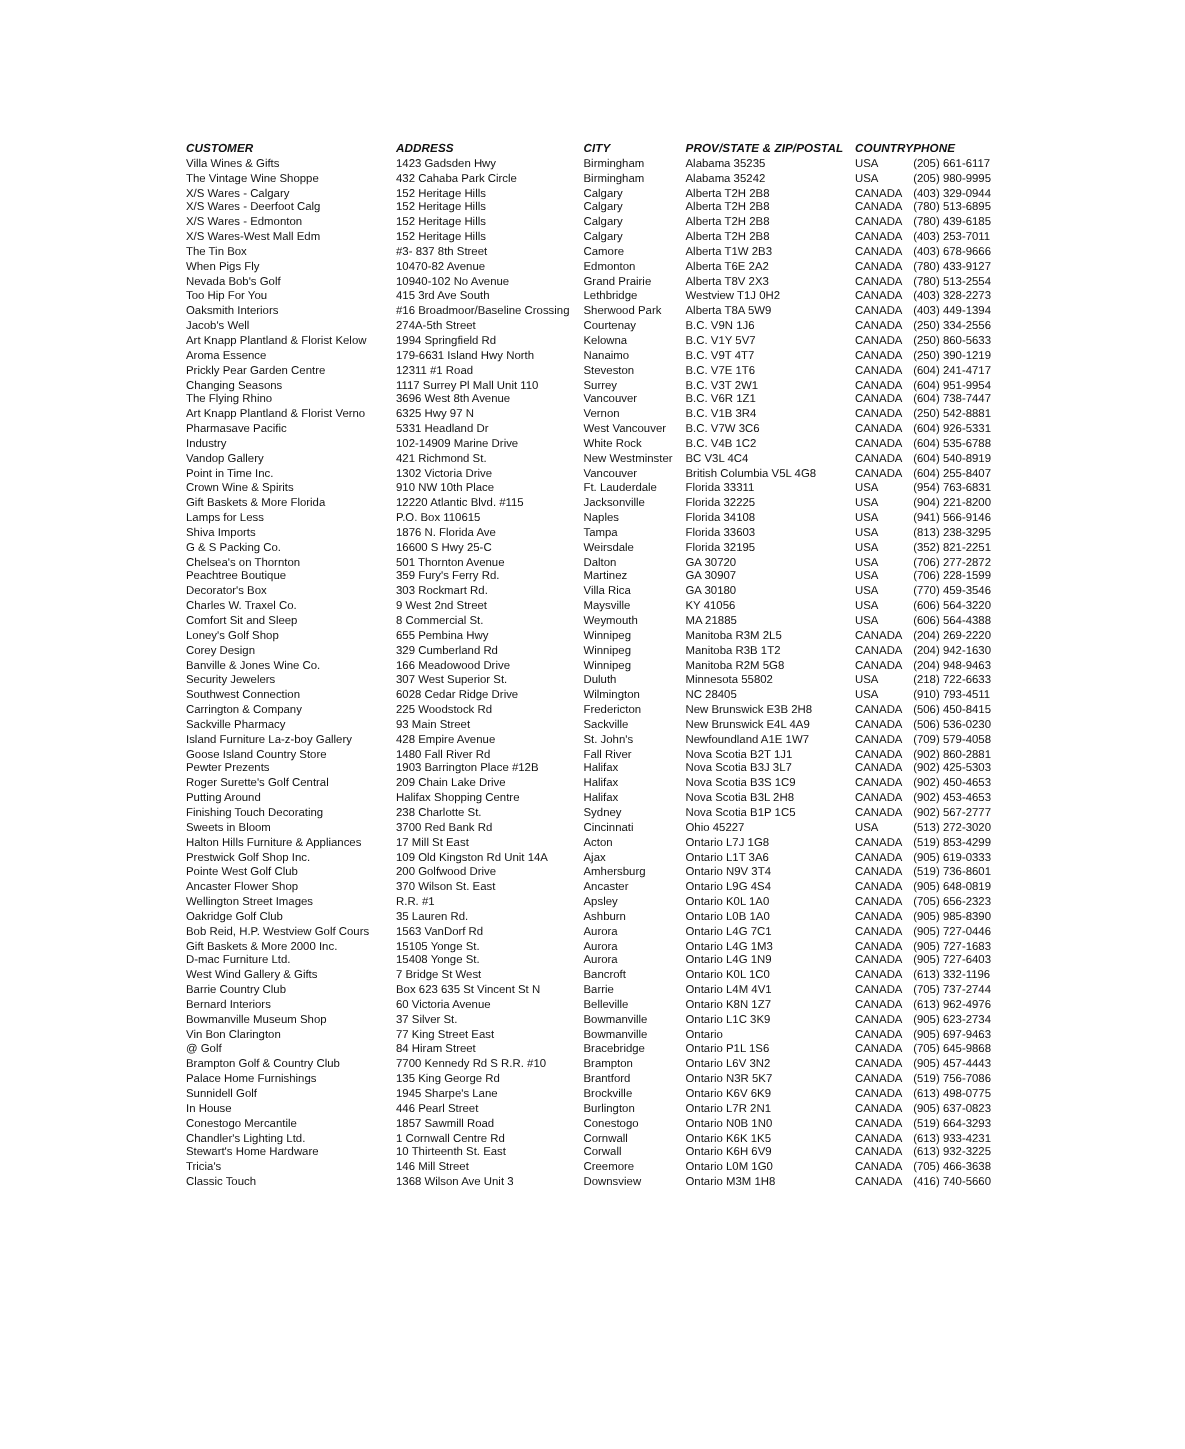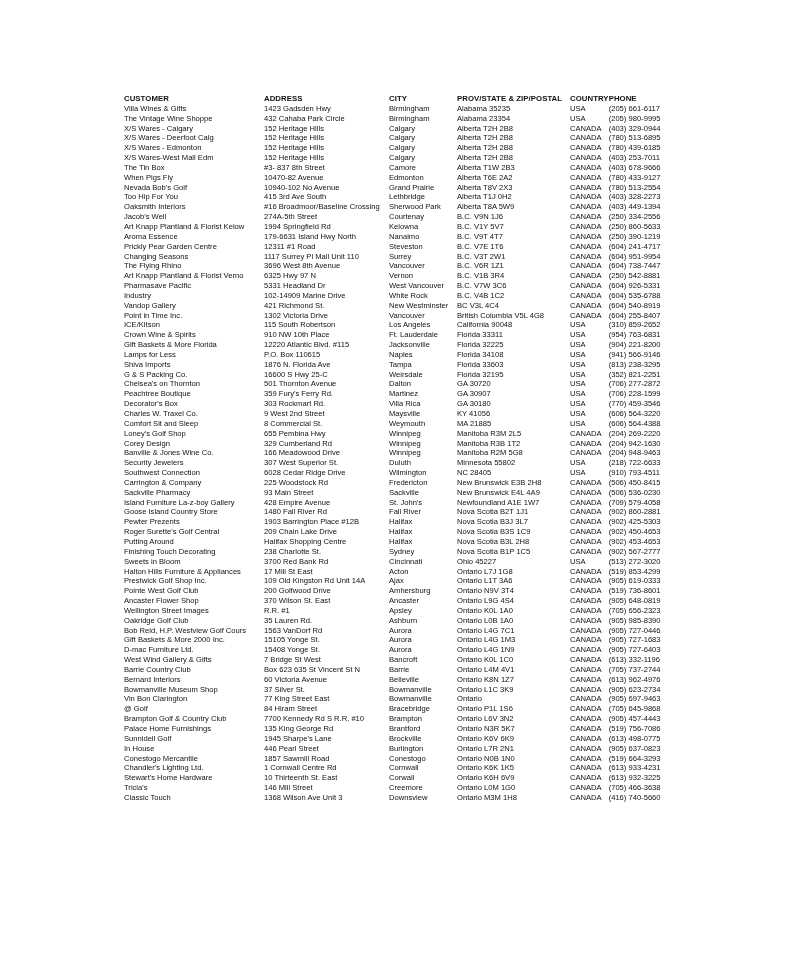--- a/index.html
+++ b/index.html
@@ -2,21 +2,21 @@
 <html><head>
 <meta charset="utf-8">
 <style>
   html, body { margin: 0; padding: 0; background: #ffffff; }
   body { width: 790px; height: 966px; position: relative; overflow: hidden;
          font-family: "Liberation Sans", sans-serif; color: #111; }
   .page { position: absolute; left: 0; top: 0; width: 790px; height: 966px; background:#fff; }
   table { position: absolute; left: 124px; top: 94px; border-collapse: collapse;
           font-size: 7.6px; line-height: 9.85px; }
   td, th { padding: 0; white-space: nowrap; vertical-align: top; text-align: left; }
-  th { font-weight: bold; font-size: 7.8px; letter-spacing: 0.05px; }
+  th { font-weight: bold; font-size: 7.8px; letter-spacing: 0.05px; font-style: italic; }
   .c0 { width: 140px; }
   .c1 { width: 125px; }
   .c2 { width: 68px; }
   .c3 { width: 113px; }
   .c4 { width: 33px; }
   .c5 { width: 60px; }
 </style>
 </head>
 <body>
 
@@ -38,21 +38,21 @@
           <td class="c1">1423 Gadsden Hwy</td>
           <td class="c2">Birmingham</td>
           <td class="c3">Alabama 35235</td>
           <td class="c4">USA</td>
           <td class="c5">(205) 661-6117</td>
         </tr>
         <tr>
           <td class="c0">The Vintage Wine Shoppe</td>
           <td class="c1">432 Cahaba Park Circle</td>
           <td class="c2">Birmingham</td>
-          <td class="c3">Alabama 23354</td>
+          <td class="c3">Alabama 35242</td>
           <td class="c4">USA</td>
           <td class="c5">(205) 980-9995</td>
         </tr>
         <tr>
           <td class="c0">X/S Wares - Calgary</td>
           <td class="c1">152 Heritage Hills</td>
           <td class="c2">Calgary</td>
           <td class="c3">Alberta T2H 2B8</td>
           <td class="c4">CANADA</td>
           <td class="c5">(403) 329-0944</td>
@@ -102,21 +102,21 @@
           <td class="c1">10940-102 No Avenue</td>
           <td class="c2">Grand Prairie</td>
           <td class="c3">Alberta T8V 2X3</td>
           <td class="c4">CANADA</td>
           <td class="c5">(780) 513-2554</td>
         </tr>
         <tr>
           <td class="c0">Too Hip For You</td>
           <td class="c1">415 3rd Ave South</td>
           <td class="c2">Lethbridge</td>
-          <td class="c3">Alberta T1J 0H2</td>
+          <td class="c3">Westview T1J 0H2</td>
           <td class="c4">CANADA</td>
           <td class="c5">(403) 328-2273</td>
         </tr>
         <tr>
           <td class="c0">Oaksmith Interiors</td>
           <td class="c1">#16 Broadmoor/Baseline Crossing</td>
           <td class="c2">Sherwood Park</td>
           <td class="c3">Alberta T8A 5W9</td>
           <td class="c4">CANADA</td>
           <td class="c5">(403) 449-1394</td>
@@ -201,28 +201,20 @@
           <td class="c4">CANADA</td>
           <td class="c5">(604) 540-8919</td>
         </tr>
         <tr>
           <td class="c0">Point in Time Inc.</td>
           <td class="c1">1302 Victoria Drive</td>
           <td class="c2">Vancouver</td>
           <td class="c3">British Columbia V5L 4G8</td>
           <td class="c4">CANADA</td>
           <td class="c5">(604) 255-8407</td>
-        </tr>
-        <tr>
-          <td class="c0">ICE/Kitson</td>
-          <td class="c1">115 South Robertson</td>
-          <td class="c2">Los Angeles</td>
-          <td class="c3">California 90048</td>
-          <td class="c4">USA</td>
-          <td class="c5">(310) 859-2652</td>
         </tr>
         <tr>
           <td class="c0">Crown Wine &amp; Spirits</td>
           <td class="c1">910 NW 10th Place</td>
           <td class="c2">Ft. Lauderdale</td>
           <td class="c3">Florida 33311</td>
           <td class="c4">USA</td>
           <td class="c5">(954) 763-6831</td>
         </tr>
         <tr>

